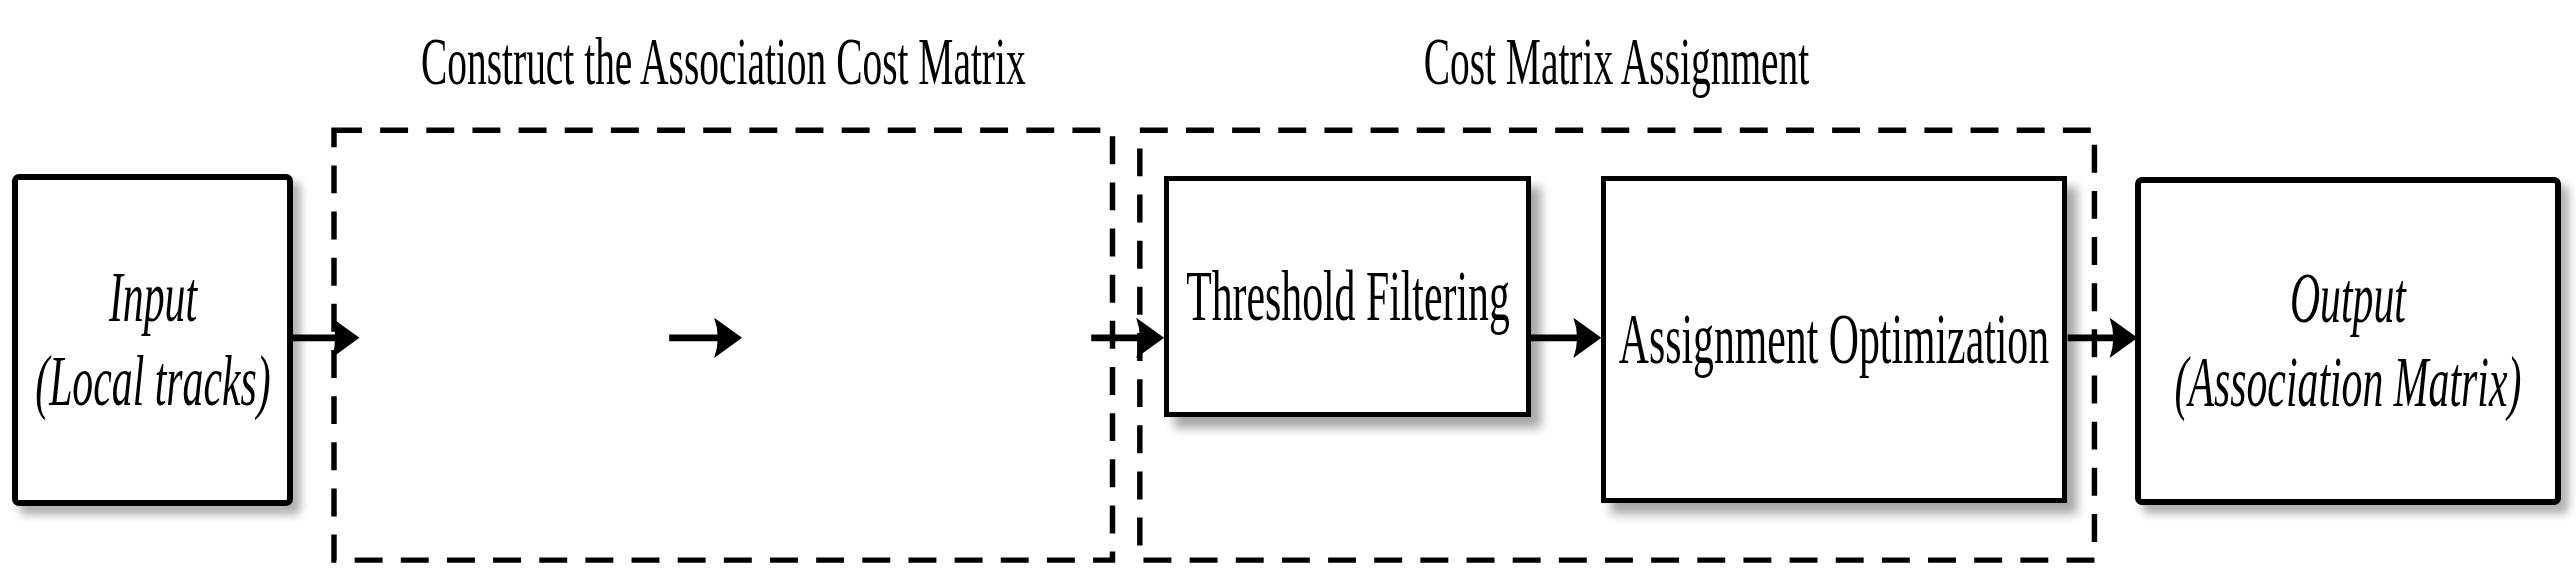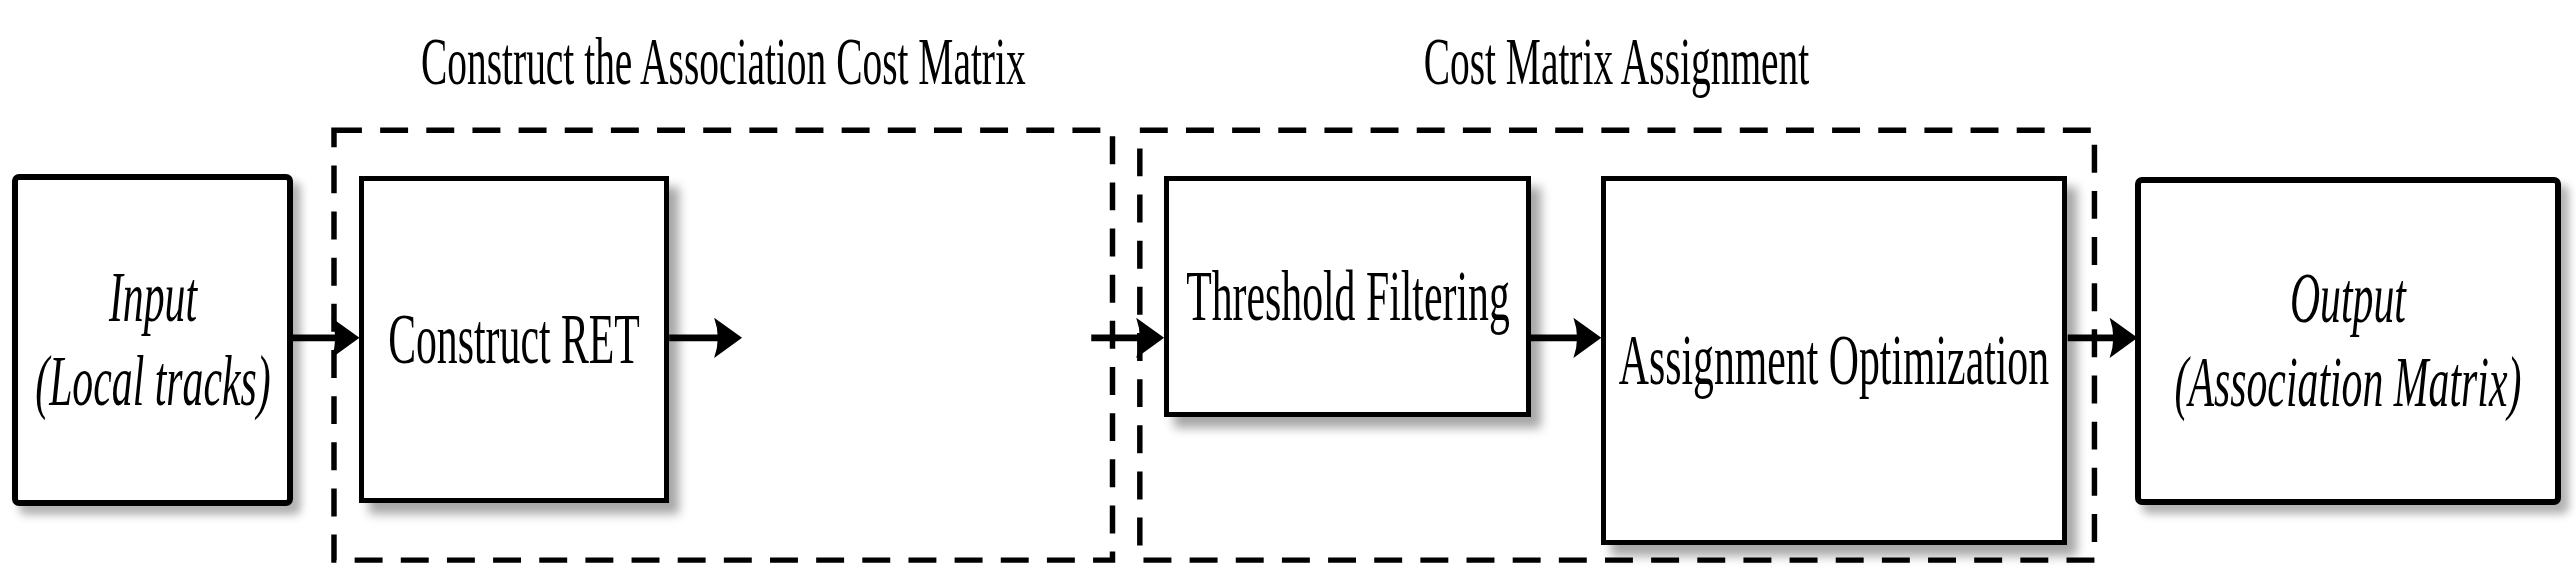--- a/index.html
+++ b/index.html
@@ -60,21 +60,21 @@
     font-style: italic;
   }
   .two-line {
     text-align: center;
   }
   
   .n-input  { left: 12px;   top: 174px; width: 281px; height: 332px; }
   .n-b1     { left: 359px;  top: 176px; width: 310px; height: 327px; }
   .n-b2     { left: 742px; top: 176px; width: 349px; height: 327px; }
   .n-b3     { left: 1164px; top: 176px; width: 367px; height: 241px; }
-  .n-b4     { left: 1601px; top: 176px; width: 466px; height: 369px; }
+  .n-b4     { left: 1601px; top: 176px; width: 466px; height: 327px; }
   .n-output { left: 2135px; top: 177px; width: 426px; height: 328px; justify-content: center; }
   .gt1 { left: 332px;  width: 782px; }
   .gt2 { left: 1137px; width: 958px; }
 </style>
 </head>
 <body>
 
 <div class="canvas">
 
   <svg class="layer" width="2576" height="581" viewBox="0 0 4242 956" xmlns="http://www.w3.org/2000/svg">
@@ -116,23 +116,20 @@
     <span class="cond">Cost Matrix Assignment</span>
   </div>
 
   <div class="node rounded n-input">
     <div class="cond two-line">
       <div>Input</div>
       <div>(Local tracks)</div>
     </div>
   </div>
 
-  <div class="node n-b1">
-    <span class="cond">Construct RET</span>
-  </div>
 
 
   <div class="node n-b3">
     <span class="cond">Threshold Filtering</span>
   </div>
 
   <div class="node n-b4">
     <span class="cond">Assignment Optimization</span>
   </div>
 

